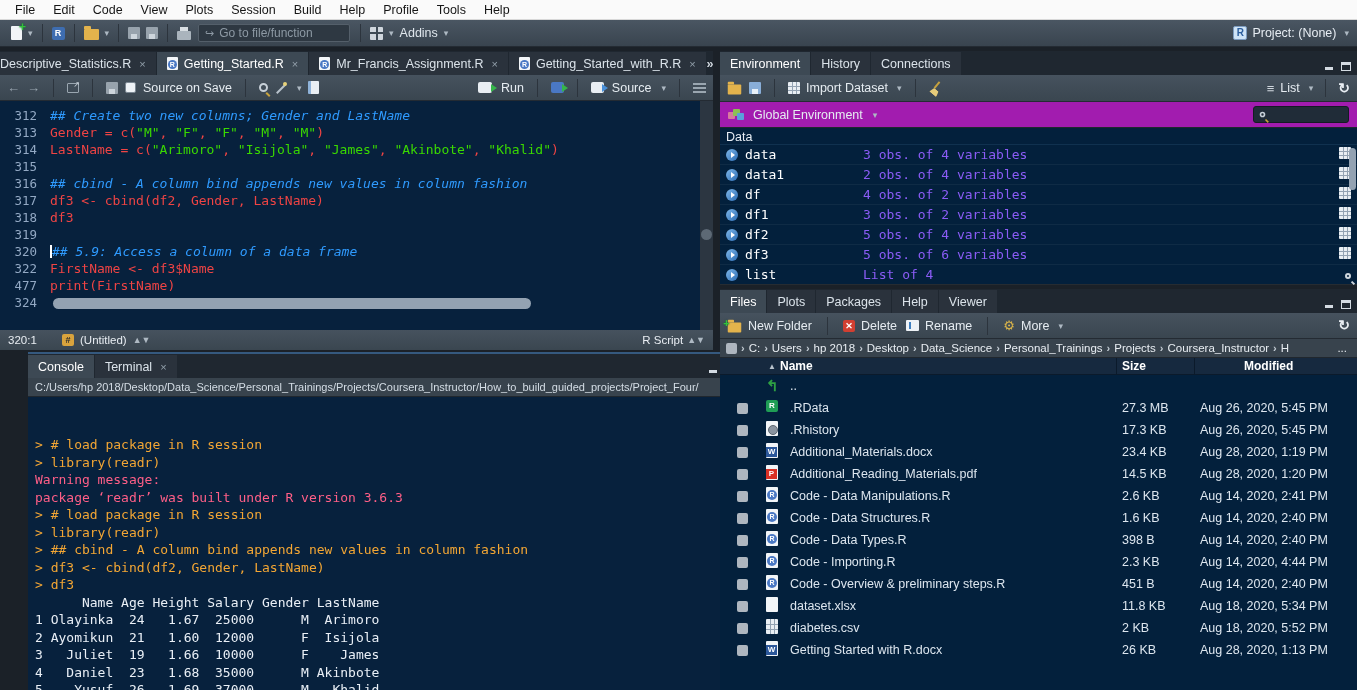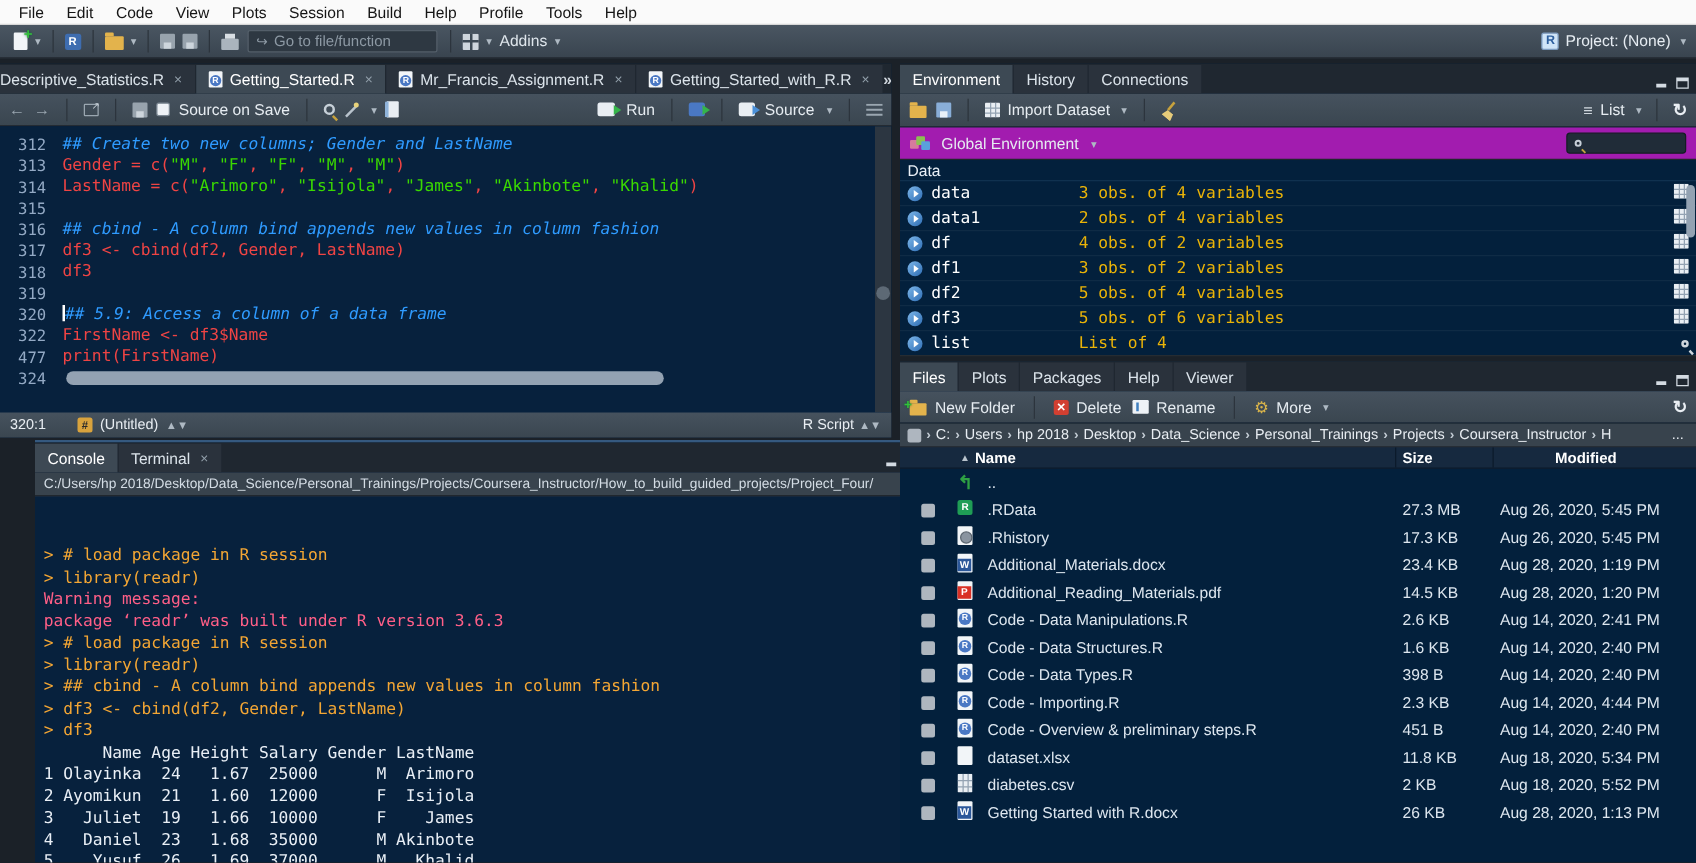--- a/index.html
+++ b/index.html
@@ -119,21 +119,21 @@
   #env-toolbar { height:27px; gap:7px; }
   #env-scope { height:26px; background:#a21caf; border-bottom:1px solid #20272e; display:flex; align-items:center; gap:7px; padding:0 8px; color:#e6ecf1; }
   #env-search { margin-left:auto; width:96px; height:17px; background:#202c38; border:1px solid #141c24; border-radius:3px; display:flex; align-items:center; padding:0 5px; }
   #env-search .ic-mag { transform:scale(.8); }
   #env-content { position:absolute; top:79px; left:0; right:0; bottom:0; }
   #env-section { color:#e9eff6; font-size:12.5px; padding:0 0 1px 6px; height:15px; border-bottom:1px solid #10314f; }
   .env-row { height:20px; display:flex; align-items:center; padding:0 6px; border-bottom:1px solid rgba(255,255,255,.05); font-family:"DejaVu Sans Mono",monospace; font-size:13px; color:#fff; }
   .env-row .exp { width:12px; height:12px; border-radius:50%; background:linear-gradient(135deg,#7db7ea,#2e6db4); position:relative; margin-right:7px; flex:none; }
   .env-row .exp::after { content:""; position:absolute; left:5px; top:3px; border-left:4px solid #fff; border-top:3px solid transparent; border-bottom:3px solid transparent; }
   .env-row .nm { width:118px; flex:none; }
-  .env-row .vl { color:#eab308; }
+  .env-row .vl { color:#8b5cf6; }
   .env-row .act { margin-left:auto; }
   .tbl-ico { width:12px; height:12px; background:#e9eef3; border-radius:1px; background-image:linear-gradient(#93a2b2,#93a2b2),linear-gradient(#93a2b2,#93a2b2),linear-gradient(#93a2b2,#93a2b2),linear-gradient(#93a2b2,#93a2b2); background-size:1px 100%,1px 100%,100% 1px,100% 1px; background-position:4px 0,8px 0,0 4px,0 8px; background-repeat:no-repeat; display:inline-block; }
   .mag-w { width:6px; height:6px; border:2px solid #cfd6dd; border-radius:50%; display:inline-block; position:relative; }
   .mag-w::after { content:""; position:absolute; left:5px; top:6px; width:2px; height:4px; background:#cfd6dd; transform:rotate(-45deg); }
   #env-vthumb { position:absolute; right:1px; top:18px; width:7px; height:42px; border-radius:4px; background:#93a2b2; }
 
   
   #files-pane { top:238px; height:401px; background:#03203c; }
   #files-toolbar { height:26px; gap:9px; }
   #files-crumbs { height:19px; background:#38434d; border-bottom:1px solid #20272e; display:flex; align-items:center; gap:4px; padding:0 6px; color:#e8edf2; font-size:11.5px; white-space:nowrap; overflow:hidden; }

